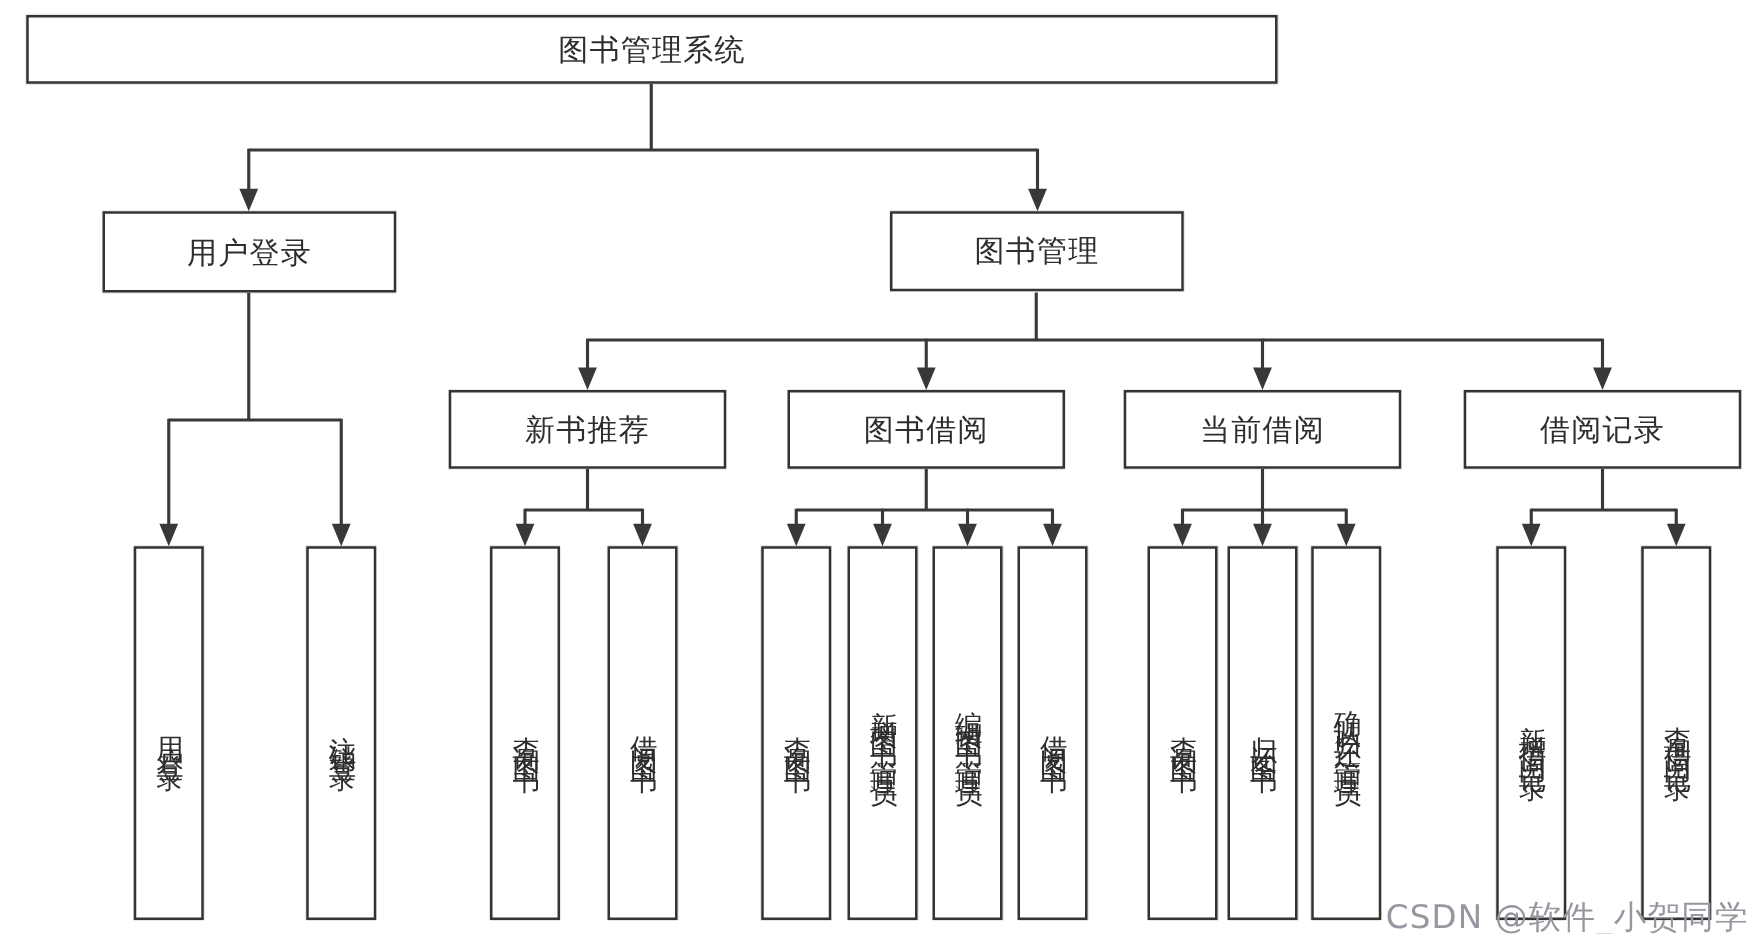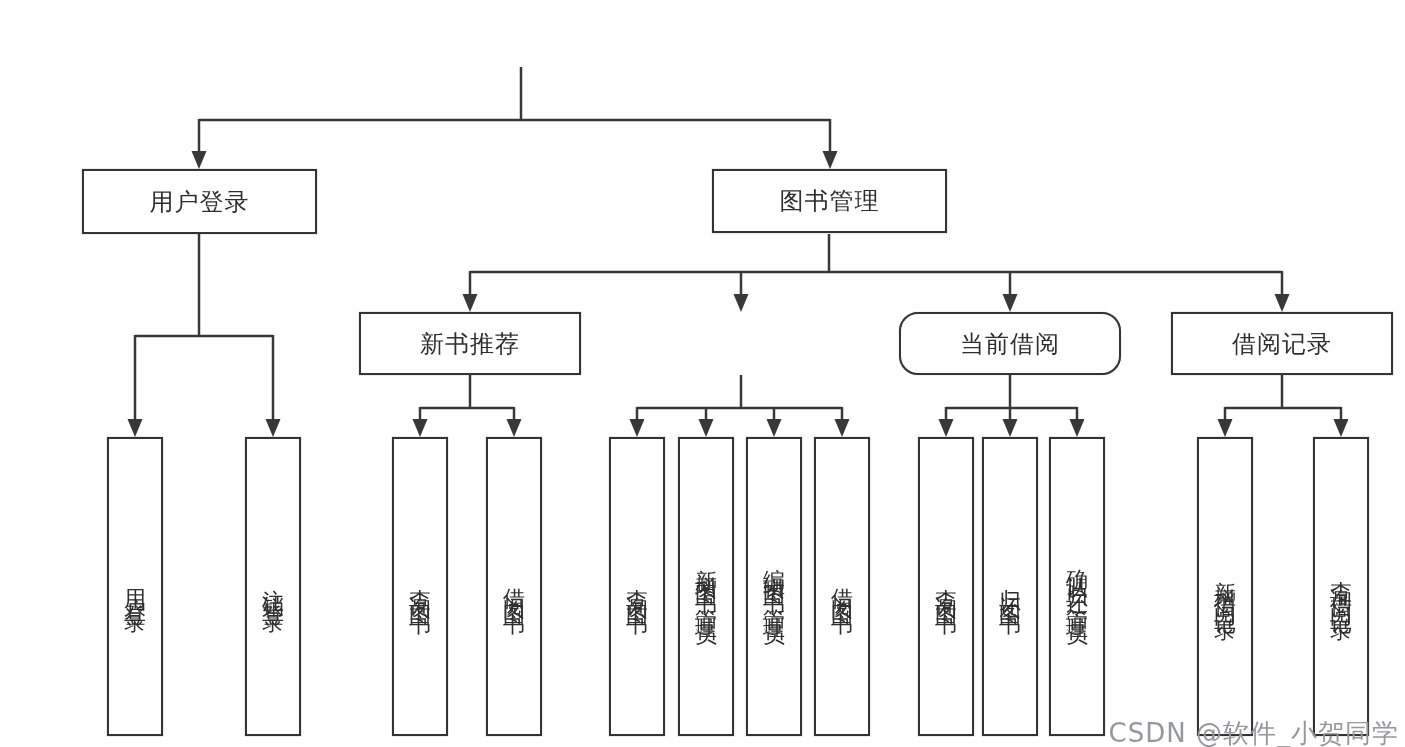--- a/index.html
+++ b/index.html
@@ -142,32 +142,38 @@
     <g>
       <line x1="1282" y1="375" x2="1282" y2="408"></line>
       <line x1="1225" y1="408" x2="1341" y2="408"></line>
       <line x1="1225" y1="407" x2="1225" y2="424"></line>
       <polygon points="1217.5,419 1232.5,419 1225,437"></polygon>
       <line x1="1341" y1="407" x2="1341" y2="424"></line>
       <polygon points="1333.5,419 1348.5,419 1341,437"></polygon>
     </g>
   </svg>
 
+  <div class="node hbox" style="left:21px; top:12px; width:1001px; height:55px;">
+    <span class="label">图书管理系统</span>
+  </div>
 
   <div class="node hbox" style="left:82px; top:169px; width:235px; height:65px;">
     <span class="label">用户登录</span>
   </div>
   <div class="node hbox" style="left:712px; top:169px; width:235px; height:64px;">
     <span class="label">图书管理</span>
   </div>
 
   <div class="node hbox" style="left:359px; top:312px; width:222px; height:63px;align-items:center;">
     <span class="label">新书推荐</span>
   </div>
-  <div class="node hbox" style="left:899px; top:312px; width:222px; height:63px;border-radius:19px;">
+  <div class="node hbox" style="left:630px; top:312px; width:222px; height:63px;">
+    <span class="label">图书借阅</span>
+  </div>
+  <div class="node hbox" style="left:899px; top:312px; width:222px; height:63px;">
     <span class="label">当前借阅</span>
   </div>
   <div class="node hbox" style="left:1171px; top:312px; width:222px; height:63px;">
     <span class="label">借阅记录</span>
   </div>
 
   <div class="node vbox" style="left:107px; top:437px; width:56px; height:299px;">
     <span class="label">用户登录</span>
   </div>
   <div class="node vbox" style="left:245px; top:437px; width:56px; height:299px;">

